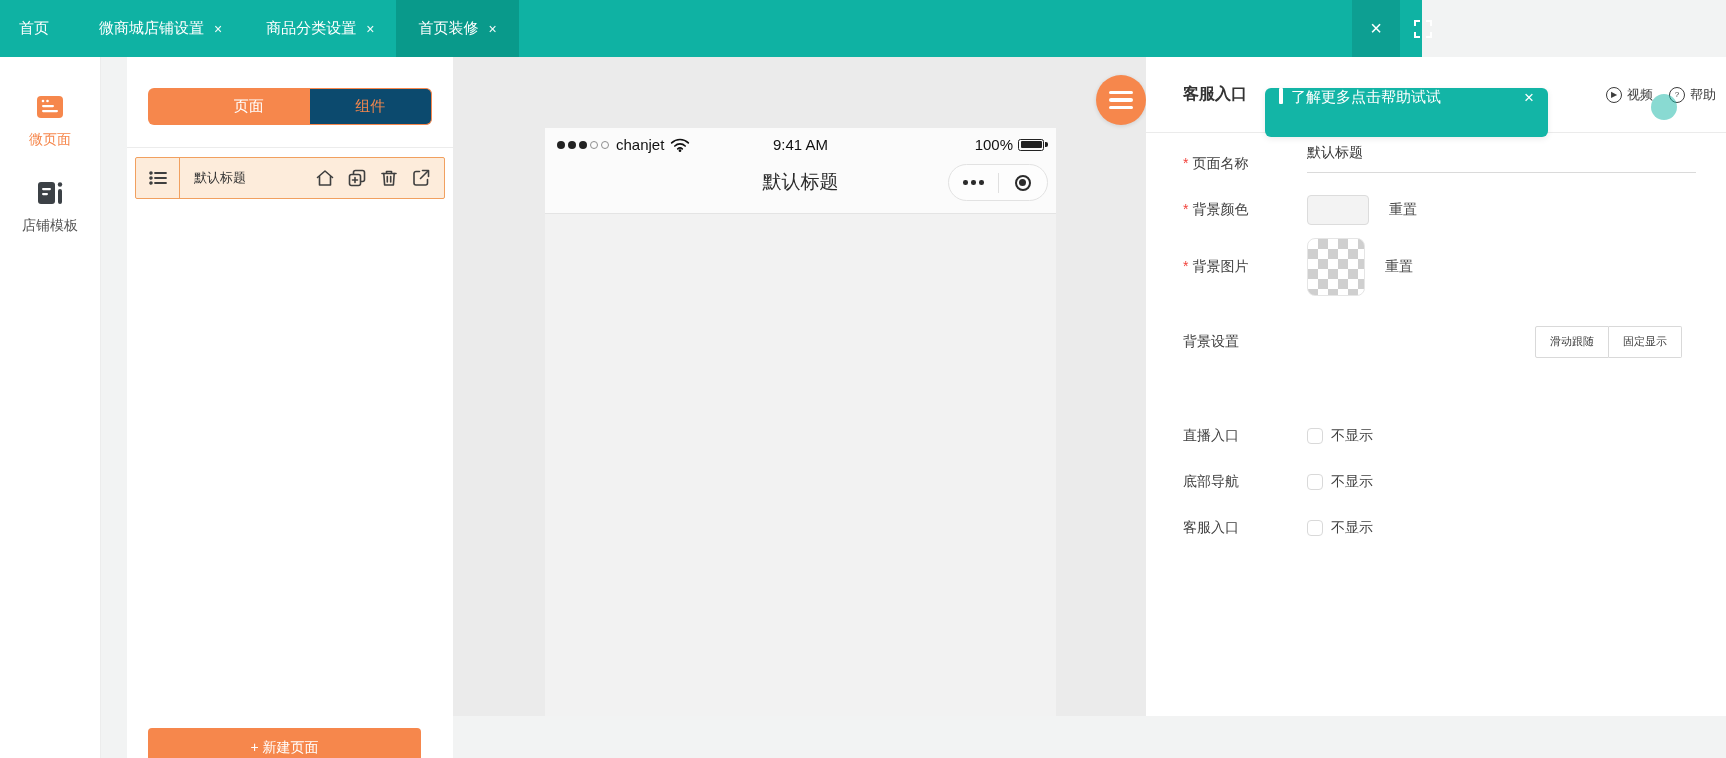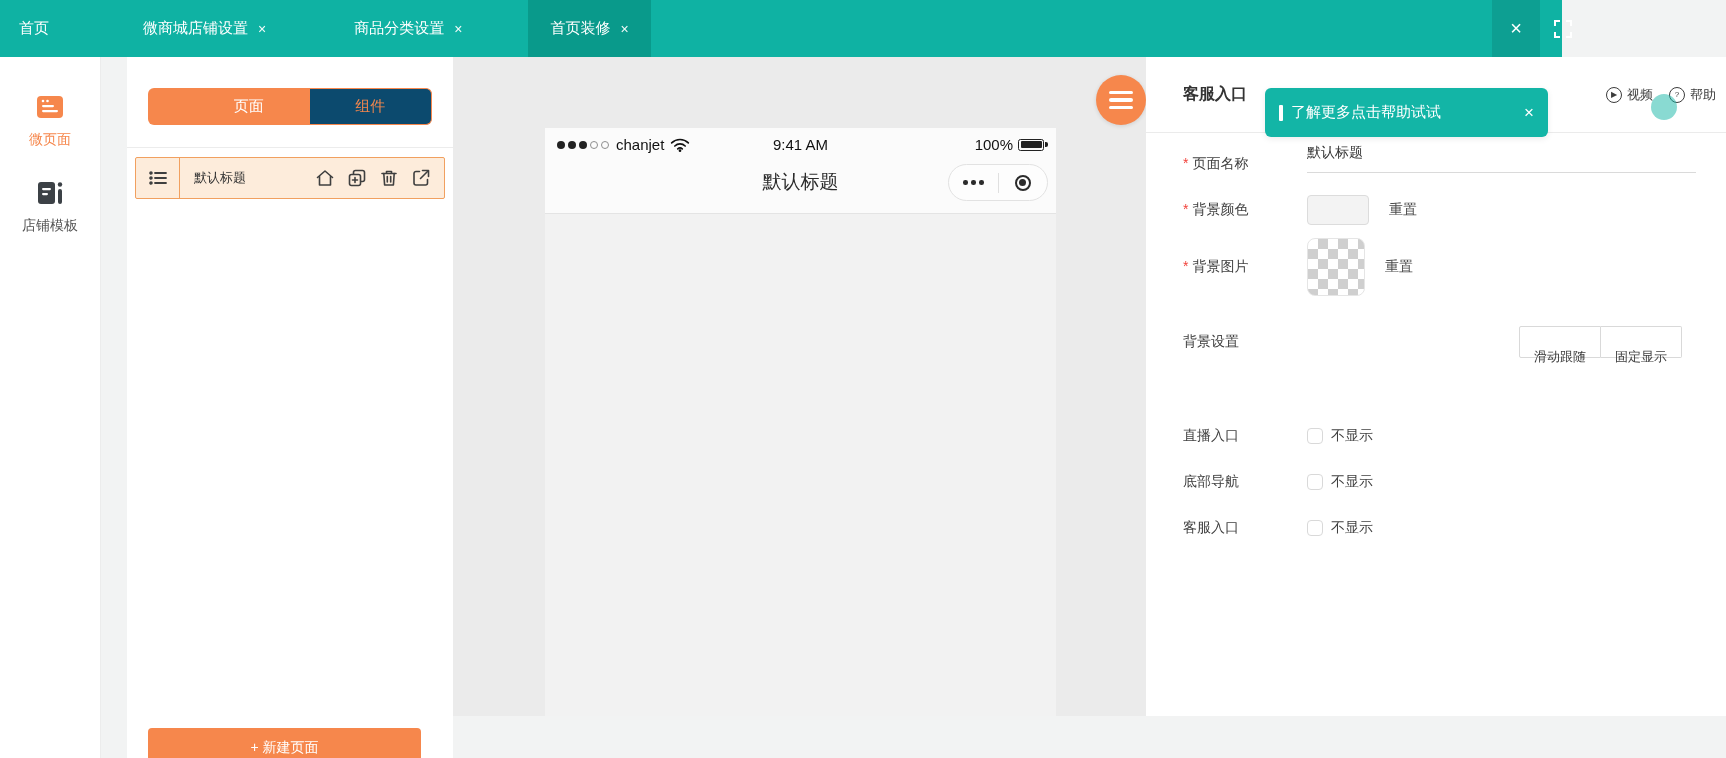--- a/index.html
+++ b/index.html
@@ -1,20 +1,20 @@
 <!DOCTYPE html>
 <html><head>
 <meta charset="utf-8">
 <style>
   * { margin:0; padding:0; box-sizing:border-box; }
   html,body { width:1726px; height:758px; background:#fff; font-family:"Liberation Sans","DejaVu Sans",sans-serif; }
   .app { position:relative; width:1726px; height:758px; overflow:hidden; background:#f2f3f3; }
 
   
-  .topbar { position:absolute; left:0; top:0; width:1562px; height:57px; background:#0fb2a3; display:flex; align-items:stretch; z-index:10;gap:44px; }
+  .topbar { position:absolute; left:0; top:0; width:1422px; height:57px; background:#0fb2a3; display:flex; align-items:stretch; z-index:10; }
   .tab { display:flex; align-items:center; padding:16px 22px; color:#fff; font-size:15px; cursor:pointer; }
   .tab.home { padding:0 28px 0 19px; }
   .tab.active { background:#099a8b; }
   .tab .x { margin-left:10px; font-size:14px; opacity:.95; }
   .topbar-right { margin-left:auto; display:flex; align-items:stretch; }
   .tb-close { width:48px; display:flex; align-items:center; justify-content:center; background:rgba(0,0,0,.10); color:#fff; font-size:20px; cursor:pointer; }
   .tb-full { width:46px; display:flex; align-items:center; justify-content:center; margin-right:-24px; }
 
   
   .sidebar { position:absolute; left:0; top:57px; width:101px; height:701px; background:#fff; border-right:1px solid #ececec; padding-top:30px; z-index:5; }
@@ -65,40 +65,40 @@
   .hamburger i { width:24px; height:3.5px; background:#fff; border-radius:2px; }
 
   
   .settings { position:absolute; left:1146px; top:57px; width:580px; height:659px; background:#fff; z-index:7; }
   .s-header { position:relative; height:76px; border-bottom:1px solid #ebebeb; display:flex; align-items:center; padding:0 10px 0 37px; }
   .s-title { font-size:16px; font-weight:bold; color:#333; }
   .s-links { margin-left:auto; display:flex; align-items:center; gap:16px; position:relative; }
   .s-link { display:flex; align-items:center; gap:5px; font-size:13px; color:#3c3c3c; cursor:pointer; position:relative; z-index:1; }
   .cicon { width:16px; height:16px; border:1.3px solid #3c3c3c; border-radius:50%; display:flex; align-items:center; justify-content:center; font-size:8px; color:#3c3c3c; line-height:1; }
   .teal-dot { position:absolute; left:505px; top:37px; width:26px; height:26px; border-radius:50%; background:rgba(19,181,166,.5); z-index:2; }
-  .banner { position:absolute; left:119px; top:31px; width:283px; height:49px; background:#13b5a6; border-radius:6px; display:flex; align-items:center; padding:0 14px; z-index:3; box-shadow:0 2px 6px rgba(0,0,0,.08); }
+  .banner { position:absolute; left:119px; top:31px; width:283px; height:49px; background:#13b5a6; border-radius:6px; display:flex; align-items:flex-start; padding:0 14px; z-index:3; box-shadow:0 2px 6px rgba(0,0,0,.08); }
   .banner-bar { width:4px; height:16px; background:#fff; margin-right:8px; border-radius:1px; }
   .banner-text { color:#fff; font-size:15px; white-space:nowrap; }
   .banner-x { margin-left:auto; color:#fff; font-size:17px; cursor:pointer; padding-left:10px; }
 
   .form { padding:12px 30px 0 37px; }
   .frow { display:flex; align-items:center; }
   .flabel { width:124px; font-size:14px; color:#3f3f3f; flex:none; }
   .req { color:#f2413a; margin-right:4px; }
   .row-name { margin-bottom:22px; align-items:flex-end; }
   .name-input { flex:1; border:none; outline:none; border-bottom:1px solid #dadada; padding:0 0 11px 0; font-size:14px; color:#333; background:transparent; font-family:inherit; }
   .row-color { height:30px; margin-bottom:13px; }
   .color-swatch { width:62px; height:30px; background:#f3f3f3; border:1px solid #dcdcdc; border-radius:4px; cursor:pointer; }
   .reset-link { font-size:14px; color:#4a4a4a; margin-left:20px; cursor:pointer; }
   .row-image { height:58px; margin-bottom:30px; }
   .checker { width:58px; height:58px; border-radius:8px; border:1px solid #e5e5e5; cursor:pointer;
      background:conic-gradient(#cfcfcf 0 90deg,#fff 90deg 180deg,#cfcfcf 180deg 270deg,#fff 270deg); background-size:20px 20px; }
   .row-mode { height:31px; margin-bottom:70px; }
   .mode-group { margin-left:auto; margin-right:14px; display:flex; }
-  .mode-btn { padding:15px 14px; height:32px; line-height:29px; background:#fff; border:1px solid #d9d9d9; font-size:13px; color:#3f3f3f; cursor:pointer; font-family:inherit; }
+  .mode-btn { padding:0 14px; height:32px; line-height:29px; background:#fff; border:1px solid #d9d9d9; font-size:11px; color:#3f3f3f; cursor:pointer; font-family:inherit; }
   .mode-btn.first { border-radius:2px 0 0 2px; }
   .mode-btn.second { border-left:none; border-radius:0 2px 2px 0; }
   .row-check { height:18px; margin-bottom:28px; }
   .checkbox { width:16px; height:16px; border:1px solid #d9d9d9; border-radius:4px; background:#fff; cursor:pointer; }
   .cb-label { font-size:14px; color:#3f3f3f; margin-left:8px; }
 
   
   .footer { position:absolute; left:453px; top:716px; width:1273px; height:42px; background:#fff; border-top:1px solid #e8e8e8; z-index:8; }
   .btn-sethome { position:absolute; left:1000px; top:12px; width:102px; height:38px; background:#fff; border:1px solid #f6874c; color:#f6874c; border-radius:6px; font-size:14px; cursor:pointer; font-family:inherit; }
   .btn-save { position:absolute; left:1130px; top:12px; width:100px; height:38px; background:#f6874c; border:none; color:#fff; border-radius:6px; font-size:14px; cursor:pointer; font-family:inherit; }

